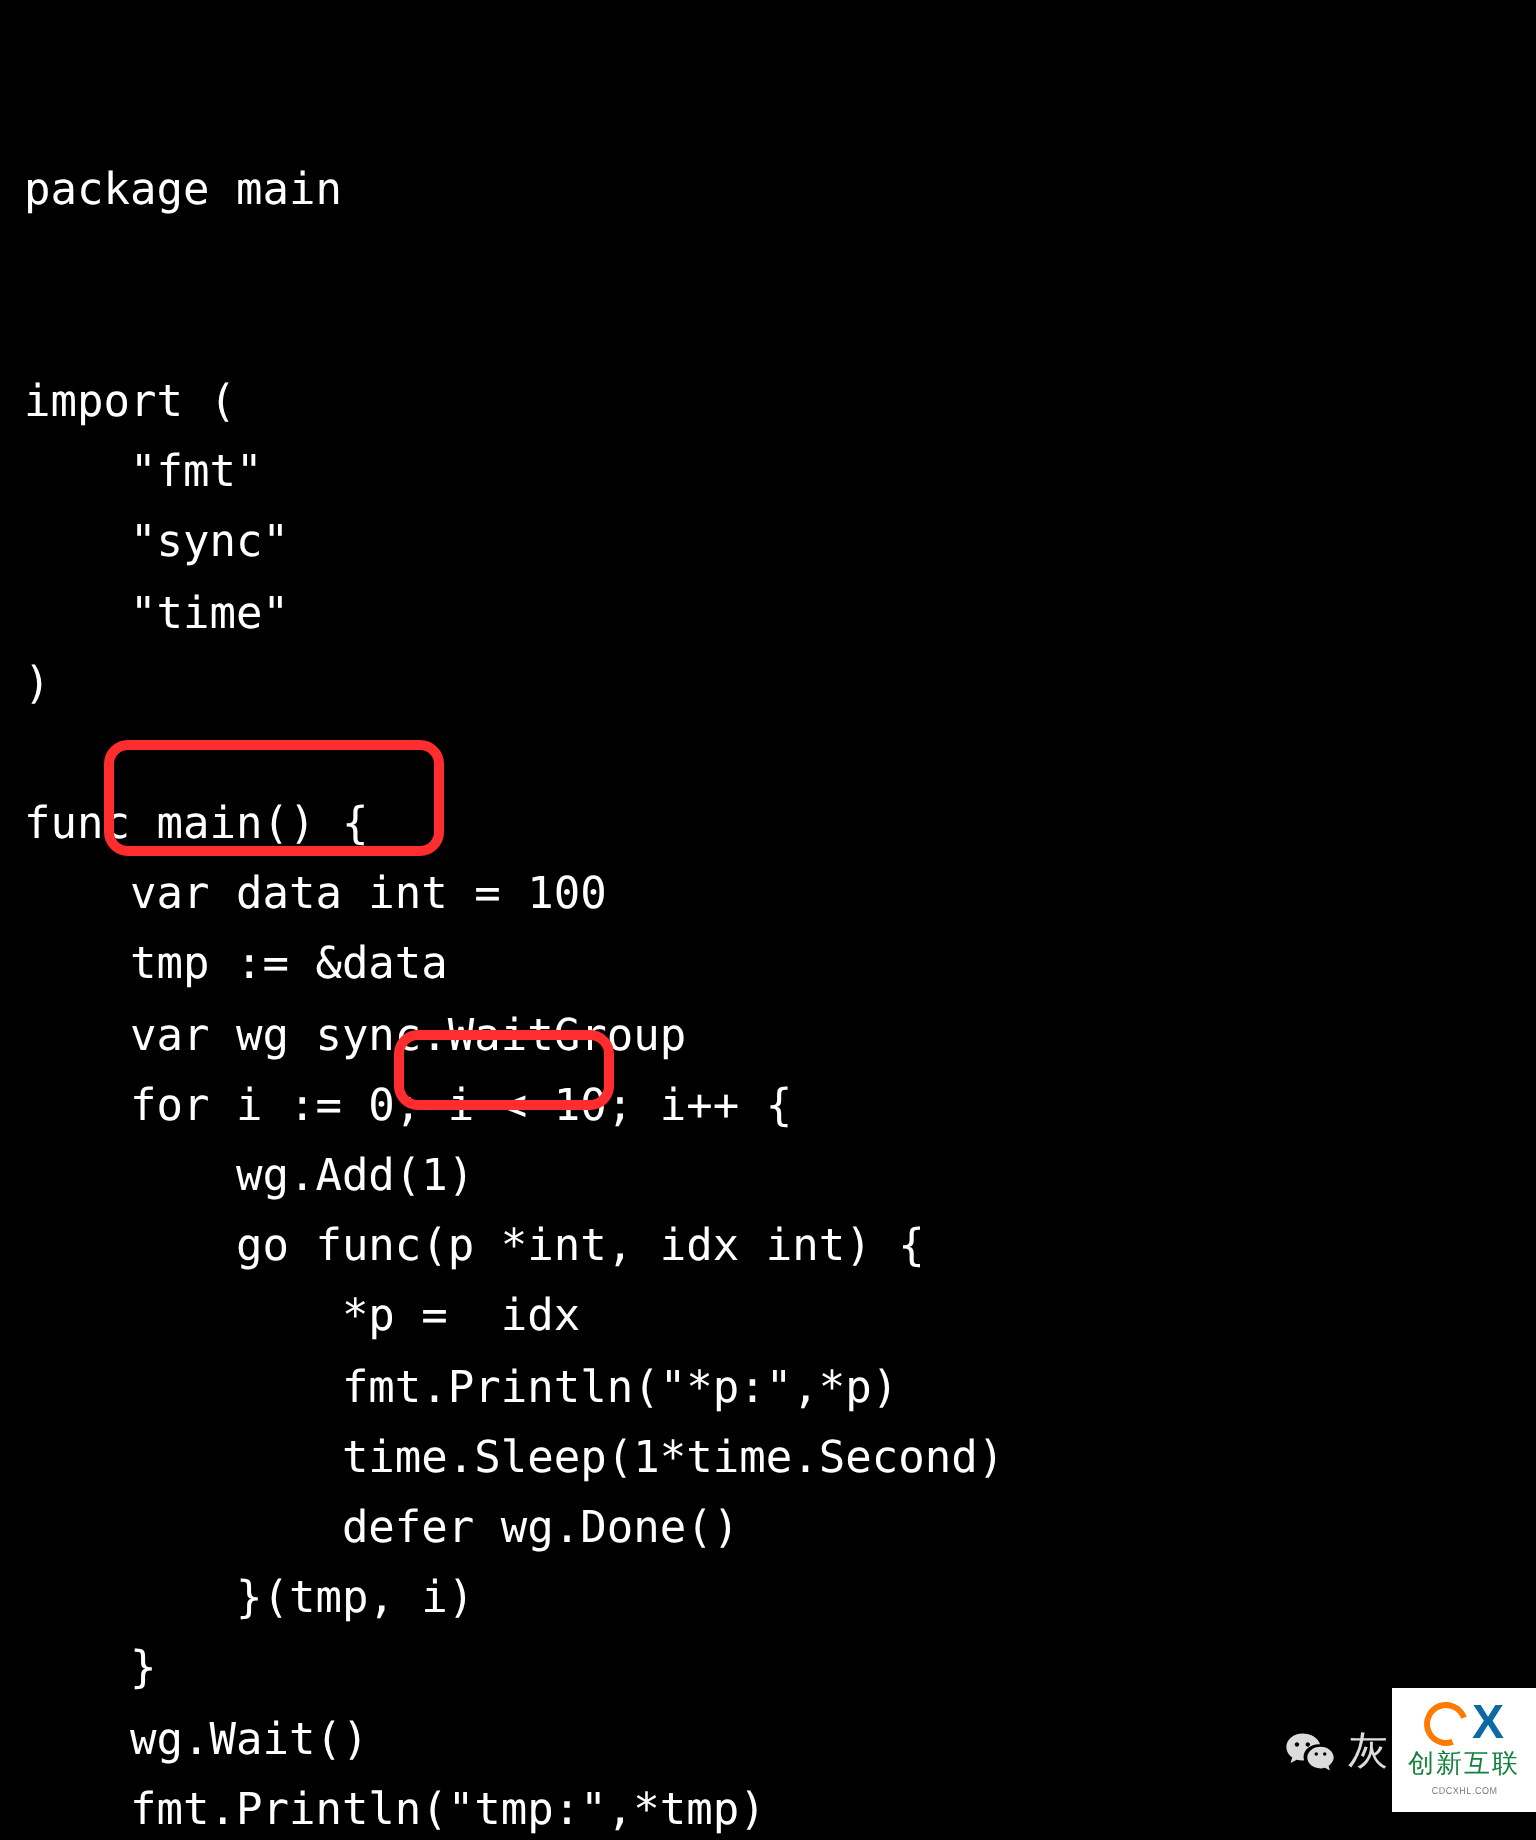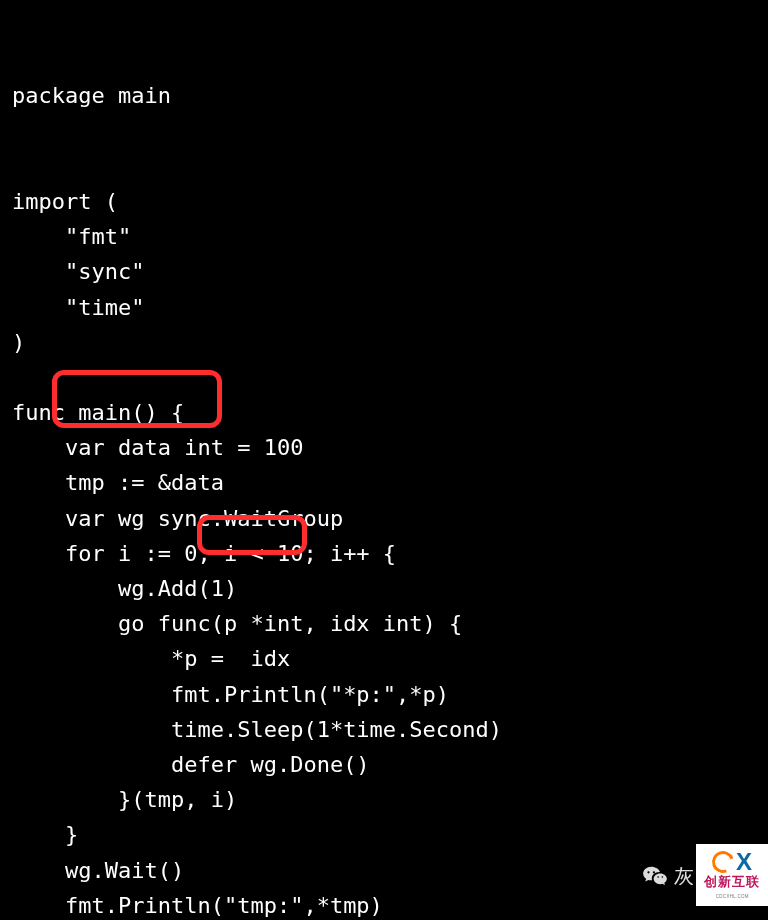--- a/index.html
+++ b/index.html
@@ -87,23 +87,23 @@
     position: relative;
   }
   .logo-x {
     color: #0b6aa5;
     font-weight: 900;
     font-size: 24px;
     line-height: 1;
     position: relative;
   }
   .logo-cn {
-    color: #be185d;
+    color: #15803d;
     font-size: 13px;
-    font-weight: 700;
+    font-weight: 400;
     letter-spacing: 1px;
     margin-top: -2px;
   }
   .logo-en {
     color: #7a7a7a;
     font-size: 5px;
     letter-spacing: 0.3px;
     transform: scaleX(0.9);
   }
 </style>

